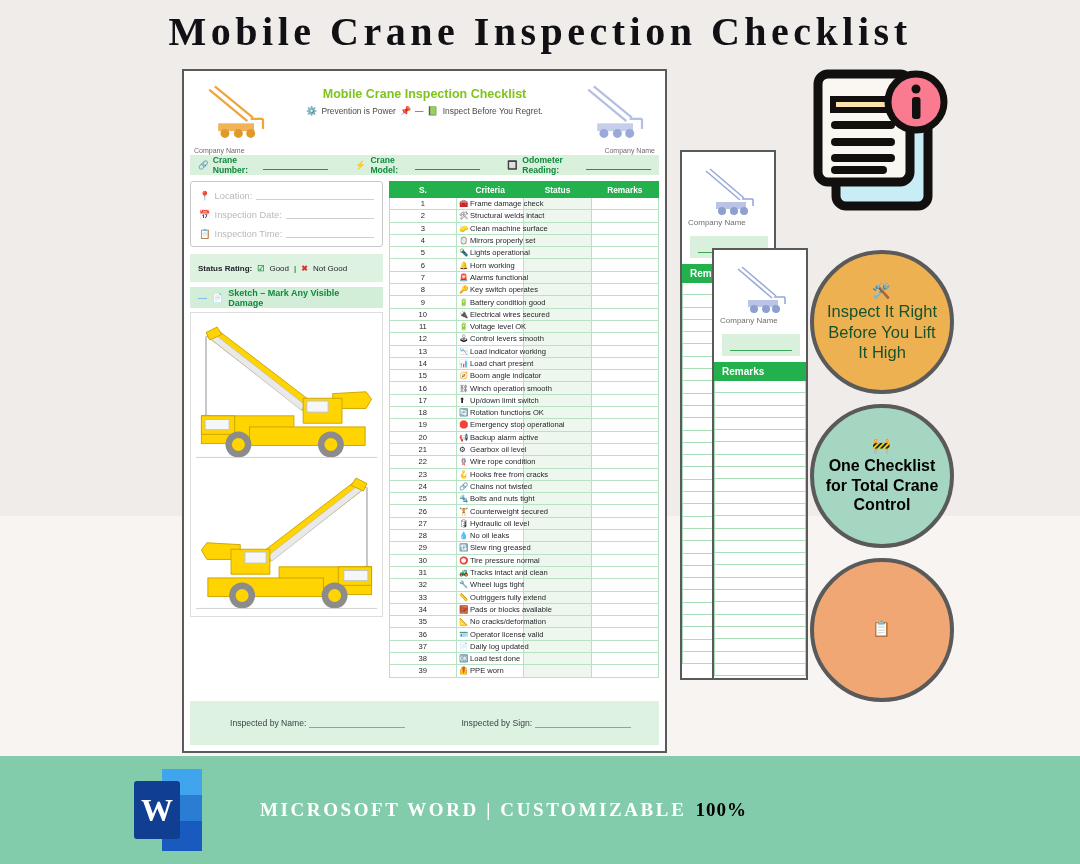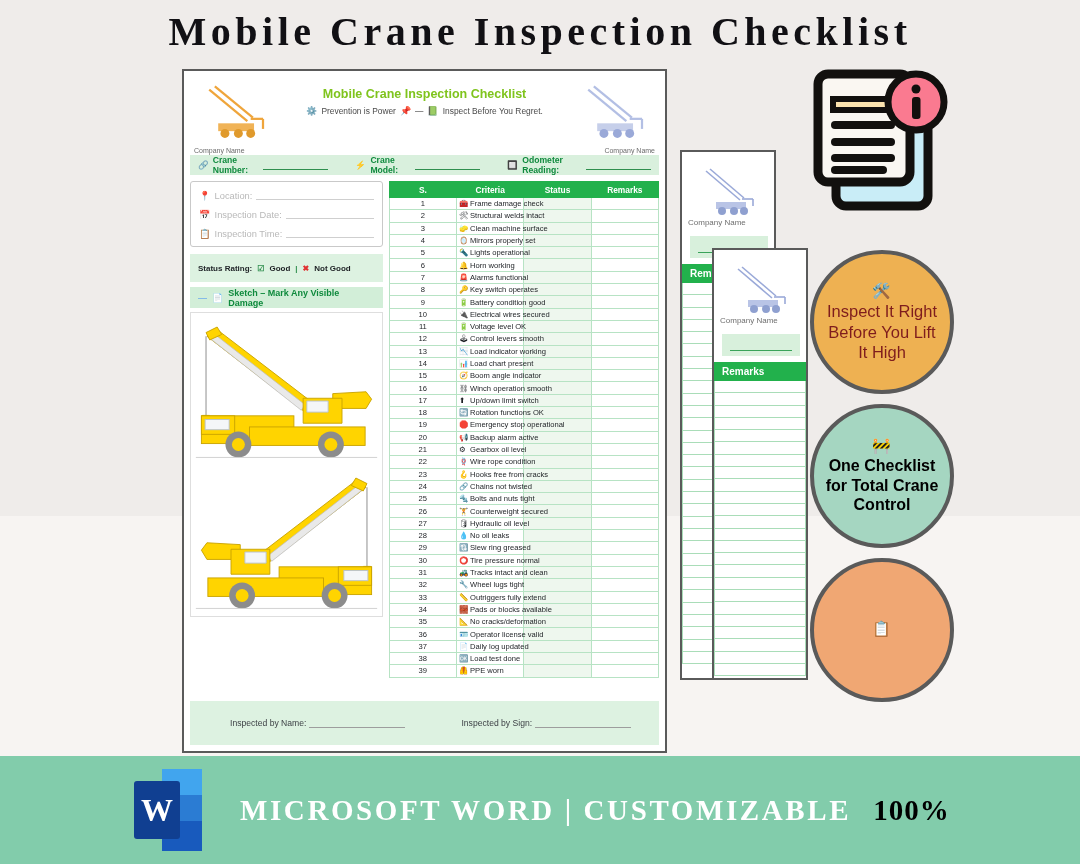--- a/index.html
+++ b/index.html
@@ -105,21 +105,21 @@
   }
   .inforow:last-child { margin-bottom: 0; }
   .inforow .blank { flex: 1; border-bottom: 1px solid #cfcfcf; height: 9px; }
 
   .statusrow {
     margin-top: 7px; height: 28px; background: #ddf2e1;
     display: flex; align-items: center; gap: 5px; padding: 0 8px;
     font-size: 8px; color: #23272b; font-weight: 600;
   }
   .statusrow .sep { color: #2f8f4e; }
-  .statusrow .good { color: #1c1f23; font-weight: 700; }
+  .statusrow .good { color: #1c1f23; font-weight: 400; }
   .statusrow .cross { color: #e03131; font-weight: 700; }
 
   .sketchrow {
     margin-top: 5px; height: 21px; background: #d2eed8;
     display: flex; align-items: center; gap: 5px; padding: 0 8px;
     font-size: 9px; color: #0f8a3d; font-weight: 700;
   }
   .sketchrow .dash { color: #7fb7e8; }
 
   .sketchbox {
@@ -168,21 +168,21 @@
   
   .badge {
     position: absolute; width: 144px; height: 144px; border-radius: 50%;
     border: 4px solid #5a5a5a;
     display: flex; flex-direction: column; align-items: center; justify-content: center;
     text-align: center; line-height: 1.22;
   }
   .badge .bi { font-size: 15px; margin-bottom: 1px; }
   .badge .btxt { padding: 0 10px; }
   #badge1 { left: 810px; top: 250px; background: #eeb152; }
-  #badge1 .btxt { color: #7f1d1d; font-size: 16.5px; }
+  #badge1 .btxt { color: #14532d; font-size: 16.5px; }
   #badge2 { left: 810px; top: 404px; background: #a5d6c1; }
   #badge2 .btxt { color: #000000; font-size: 16px; font-weight: 700; }
   #badge3 { left: 810px; top: 558px; background: #f0a773; }
   #badge3 .btxt { color: #fbf1e8; font-size: 16.5px; }
 
   
   .banner {
     position: absolute; left: 0; bottom: 0; width: 1080px; height: 108px;
     background: #82ccab; display: flex; align-items: center;
   }
@@ -191,24 +191,24 @@
   .wlogo .b2 { position: absolute; left: 38px; top: 26px; width: 40px; height: 26px; background: #2b7cd3; }
   .wlogo .b3 { position: absolute; left: 38px; top: 52px; width: 40px; height: 30px; background: #185abd; }
   .wlogo .b4 {
     position: absolute; left: 10px; top: 12px; width: 46px; height: 58px;
     background: #103f91; border-radius: 3px;
     display: flex; align-items: center; justify-content: center;
     color: #fff; font-size: 32px; font-weight: 700;
     font-family: "Liberation Serif", serif;
   }
   .banner-text {
-    margin-left: 20px; color: #ffffff; font-weight: 700;
+    margin-left: 40px; color: #ffffff; font-weight: 700;
     font-family: "Liberation Serif", serif;
-    font-size: 29px; letter-spacing: 2.6px;
-    display: flex; align-items: baseline; gap: 22px;
+    font-size: 19px; letter-spacing: 2.6px;
+    display: flex; align-items: baseline; gap: 9px;
   }
   .banner-text .pct { color: #000000; letter-spacing: 1px; }
 </style>
 </head>
 <body>
 
 <div class="bg-lower"></div>
 
 <div class="page-title">Mobile Crane Inspection Checklist</div>
 

